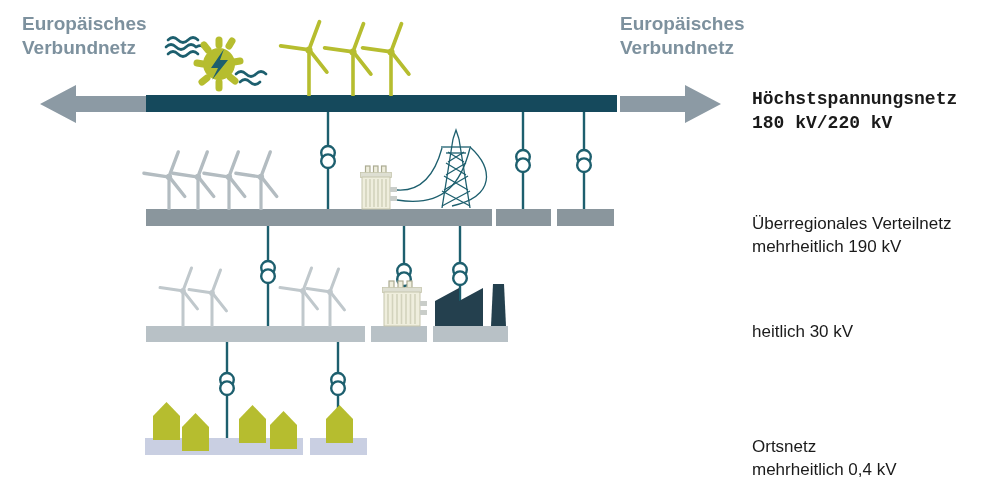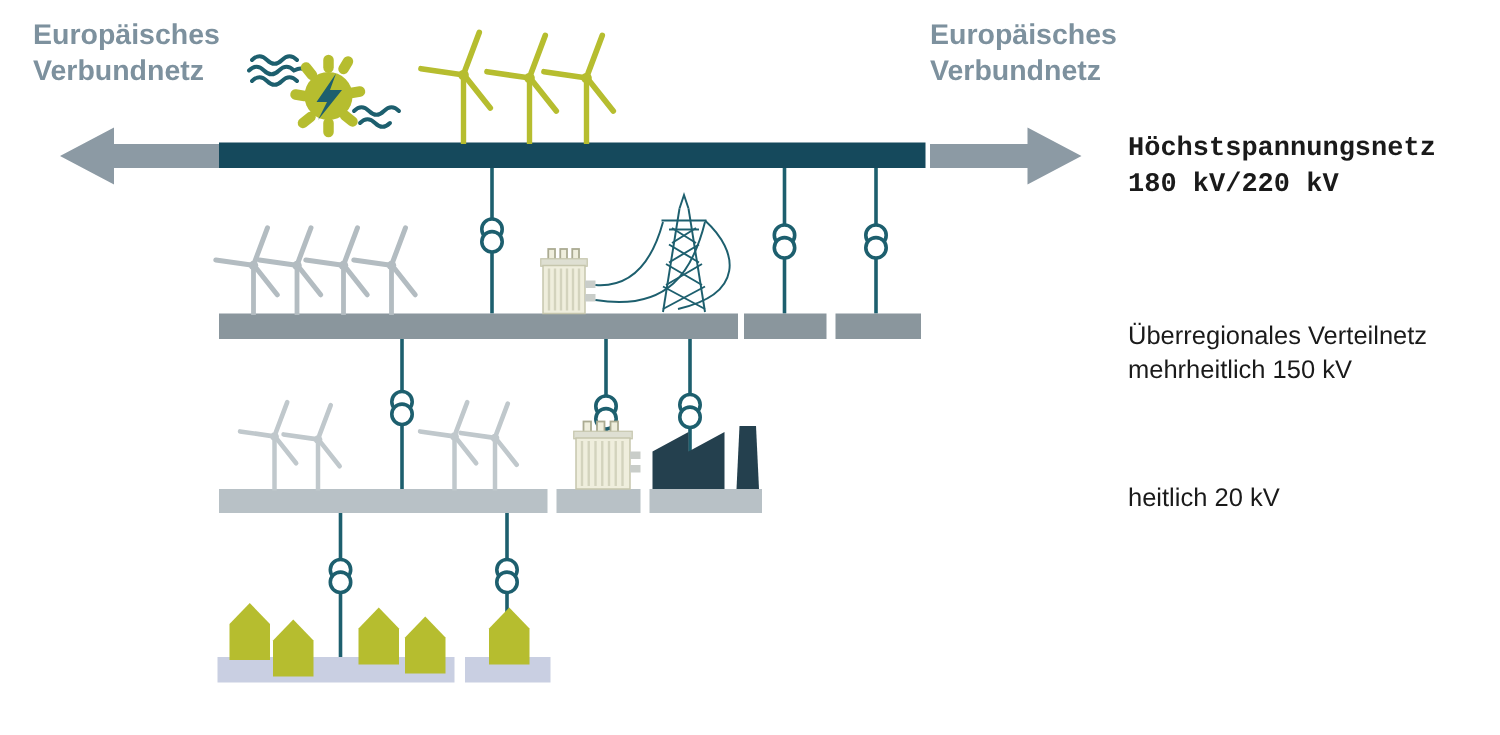--- a/index.html
+++ b/index.html
@@ -231,21 +231,25 @@
     <div>Verbundnetz</div>
   </div>
 
   <div class="txt heading" style="left:752px;top:87px">
     <div>Höchstspannungsnetz</div>
     <div>180 kV/220 kV</div>
   </div>
 
   <div class="txt label" style="left:752px;top:212px">
     <div>Überregionales Verteilnetz</div>
-    <div>mehrheitlich 150 kV</div>
+    <div>mehrheitlich 190 kV</div>
   </div>
 
   <div class="txt label" style="left:752px;top:320px">
-    <div>heitlich 20 kV</div>
-  </div>
-
+    <div>heitlich 30 kV</div>
+  </div>
+
+  <div class="txt label" style="left:752px;top:435px">
+    <div>Ortsnetz</div>
+    <div>mehrheitlich 0,4 kV</div>
+  </div>
 
 </div>
 
 </body></html>

